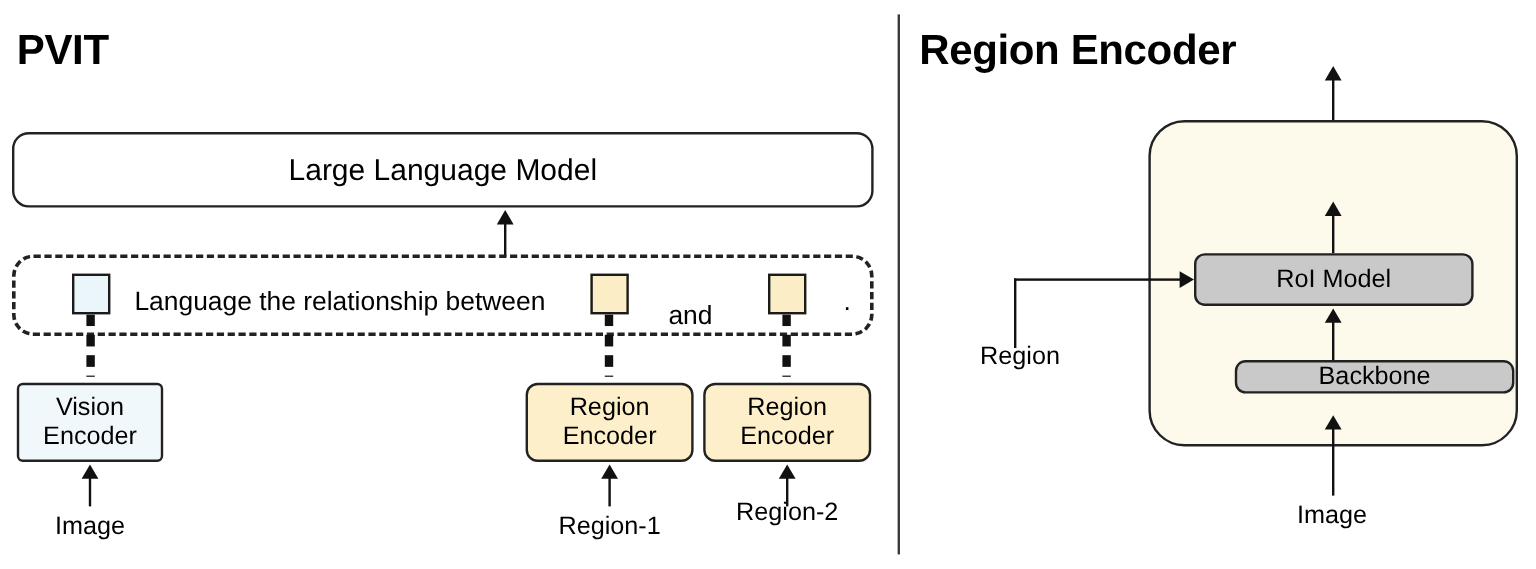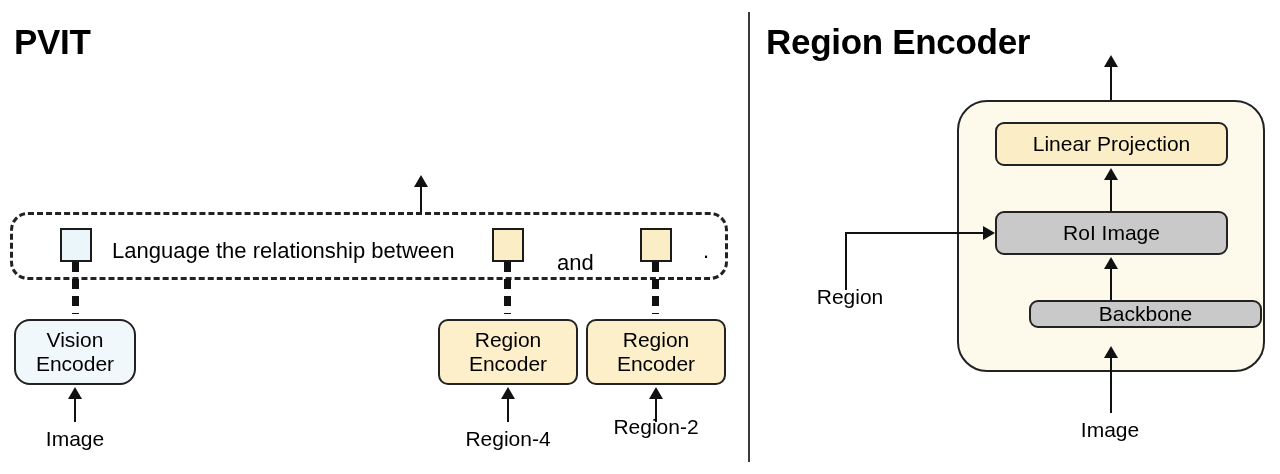--- a/index.html
+++ b/index.html
@@ -46,21 +46,21 @@
     line-height: 1.12;
     white-space: pre-line;
   }
   .box-llm {
     background: #ffffff;
     border-radius: 14px;
     font-size: 25px;
   }
   .box-vision {
     background: #f1f8fc;
-    border-radius: 16px;
+    border-radius: 5px;
     font-size: 21px;
   }
   .box-region {
     background: #fcefca;
     border-radius: 10px;
     font-size: 21px;
   }
   .box-linear {
     background: #fbeec6;
     border-radius: 9px;
@@ -140,20 +140,21 @@
     background: #fdfaec;
   }
 </style>
 </head>
 <body>
 
 <div id="canvas">
 
   <div class="abs panel-title" style="left:14px; top:24px;">PVIT</div>
 
+  <div class="abs box box-llm" style="left:10px; top:110px; width:718px; height:63px;">Large Language Model</div>
 
   <div class="abs vline" style="left:420px; top:186px; width:2px; height:28px;"></div>
   <div class="abs arrowhead-up" style="left:414px; top:175px;"></div>
 
   <div class="abs prompt-box" style="left:10px; top:212px; width:718px; height:68px;"></div>
 
   <div class="abs token token-image" style="left:60px; top:228px; width:32px; height:34px;"></div>
 
   <div class="abs prompt-text" style="left:112px; top:240px;">Language the relationship between</div>
 
@@ -172,43 +173,42 @@
   <div class="abs box box-vision" style="left:14px; top:319px; width:122px; height:66px;">Vision
 Encoder</div>
   <div class="abs vline" style="left:74px; top:398px; height:24px;"></div>
   <div class="abs arrowhead-up" style="left:68px; top:387px;"></div>
   <div class="abs label" style="left:14px; top:427px; width:122px;">Image</div>
 
   <div class="abs box box-region" style="left:438px; top:319px; width:140px; height:66px;">Region
 Encoder</div>
   <div class="abs vline" style="left:507px; top:398px; height:24px;"></div>
   <div class="abs arrowhead-up" style="left:501px; top:387px;"></div>
-  <div class="abs label" style="left:438px; top:427px; width:140px;">Region-4</div>
+  <div class="abs label" style="left:438px; top:427px; width:140px;">Region-1</div>
 
   <div class="abs box box-region" style="left:586px; top:319px; width:140px; height:66px;">Region
 Encoder</div>
   <div class="abs vline" style="left:655px; top:398px; height:24px;"></div>
   <div class="abs arrowhead-up" style="left:649px; top:387px;"></div>
   <div class="abs label" style="left:586px; top:415px; width:140px;">Region-2</div>
 
   <div class="abs divider" style="left:748px; top:12px; height:450px;"></div>
 
   <div class="abs panel-title" style="left:766px; top:24px;">Region Encoder</div>
 
   <div class="abs vline" style="left:1110px; top:66px; height:46px;"></div>
   <div class="abs arrowhead-up" style="left:1104px; top:55px;"></div>
 
   <div class="abs outer-container" style="left:957px; top:100px; width:308px; height:272px;"></div>
 
-  <div class="abs box box-linear" style="left:995px; top:122px; width:233px; height:44px;">Linear Projection</div>
 
   <div class="abs vline" style="left:1110px; top:179px; height:32px;"></div>
   <div class="abs arrowhead-up" style="left:1104px; top:168px;"></div>
 
-  <div class="abs box box-gray" style="left:995px; top:211px; width:233px; height:44px;">RoI Image</div>
+  <div class="abs box box-gray" style="left:995px; top:211px; width:233px; height:44px;">RoI Model</div>
 
   <div class="abs vline" style="left:1110px; top:268px; height:32px;"></div>
   <div class="abs arrowhead-up" style="left:1104px; top:257px;"></div>
 
   <div class="abs box box-gray" style="left:995px; top:300px; width:233px; height:28px;margin-left:34px;">Backbone</div>
 
   <div class="abs vline" style="left:1110px; top:357px; height:56px;"></div>
   <div class="abs arrowhead-up" style="left:1104px; top:346px;"></div>
   <div class="abs label" style="left:1050px; top:418px; width:120px;">Image</div>
 

